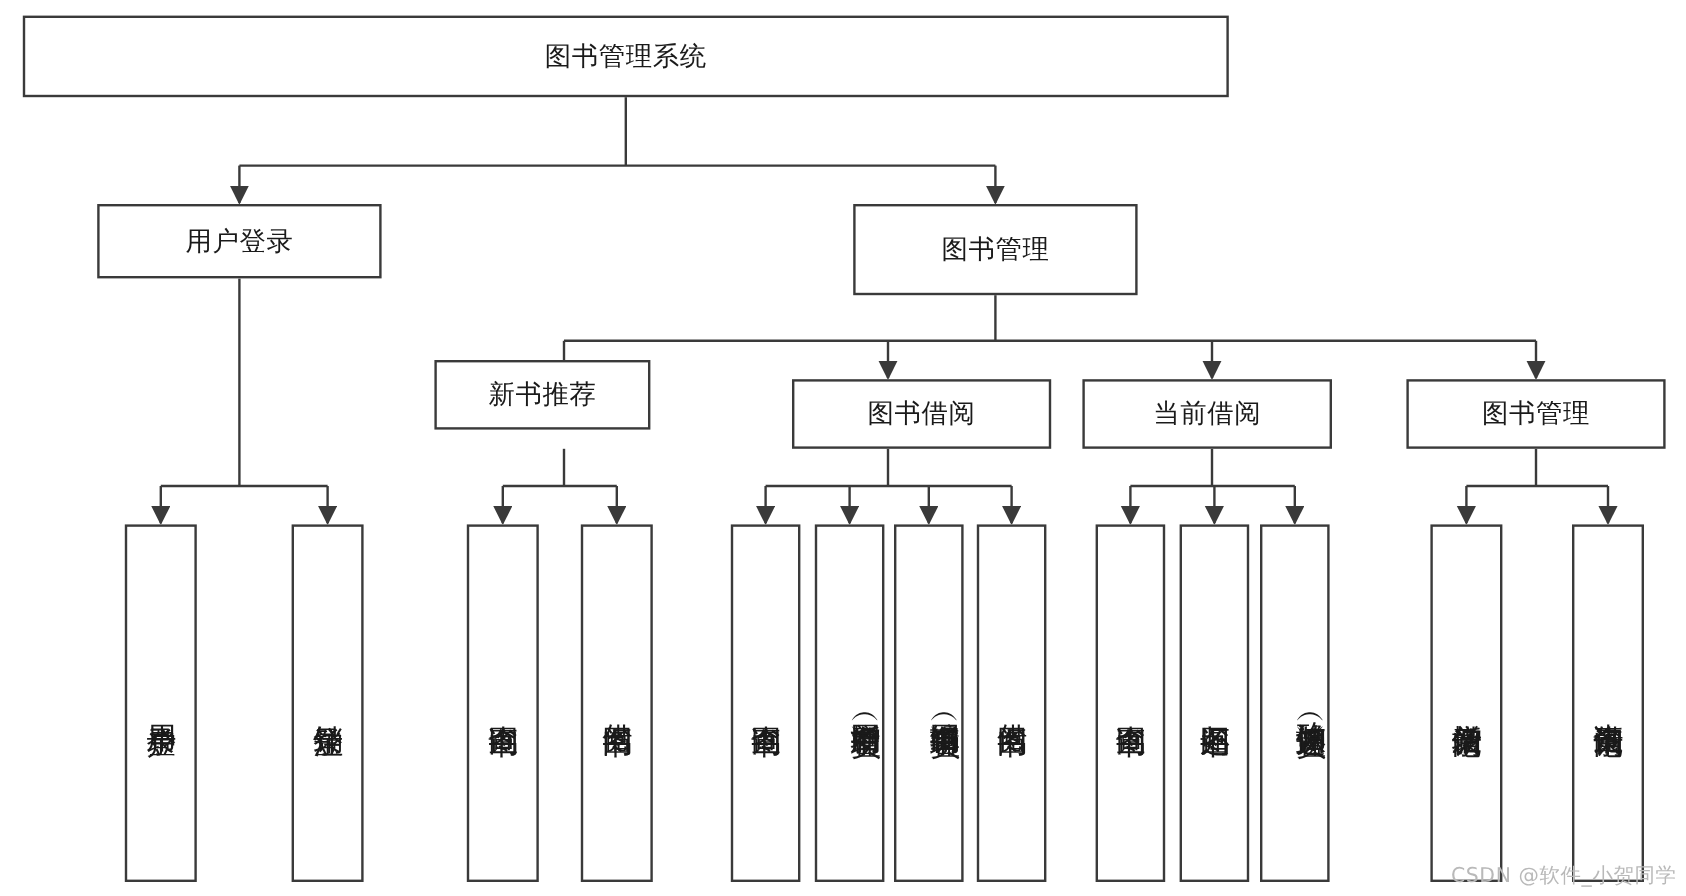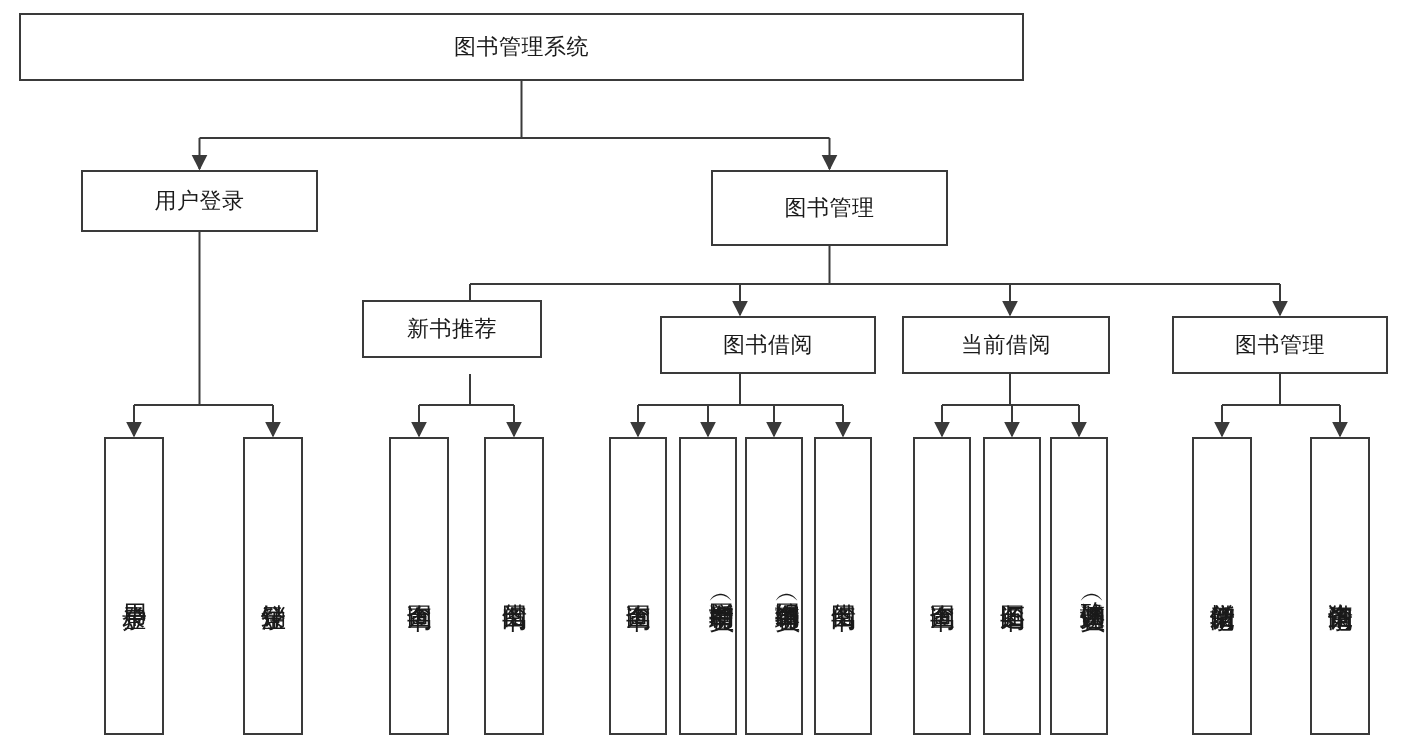--- a/index.html
+++ b/index.html
@@ -169,14 +169,15 @@
         <span>确认归还（管理员）</span>
       </div>
       <div class="node node-v" style="left: 1192px; top: 437px; width: 60px; height: 298px;">
         <span>新增借阅记录</span>
       </div>
       <div class="node node-v" style="left: 1310px; top: 437px; width: 60px; height: 298px;">
         <span>查询借阅记录</span>
       </div>
     </div>
 
+  <div class="watermark">CSDN @软件_小贺同学</div>
 
 </div>
 
 </body></html>

